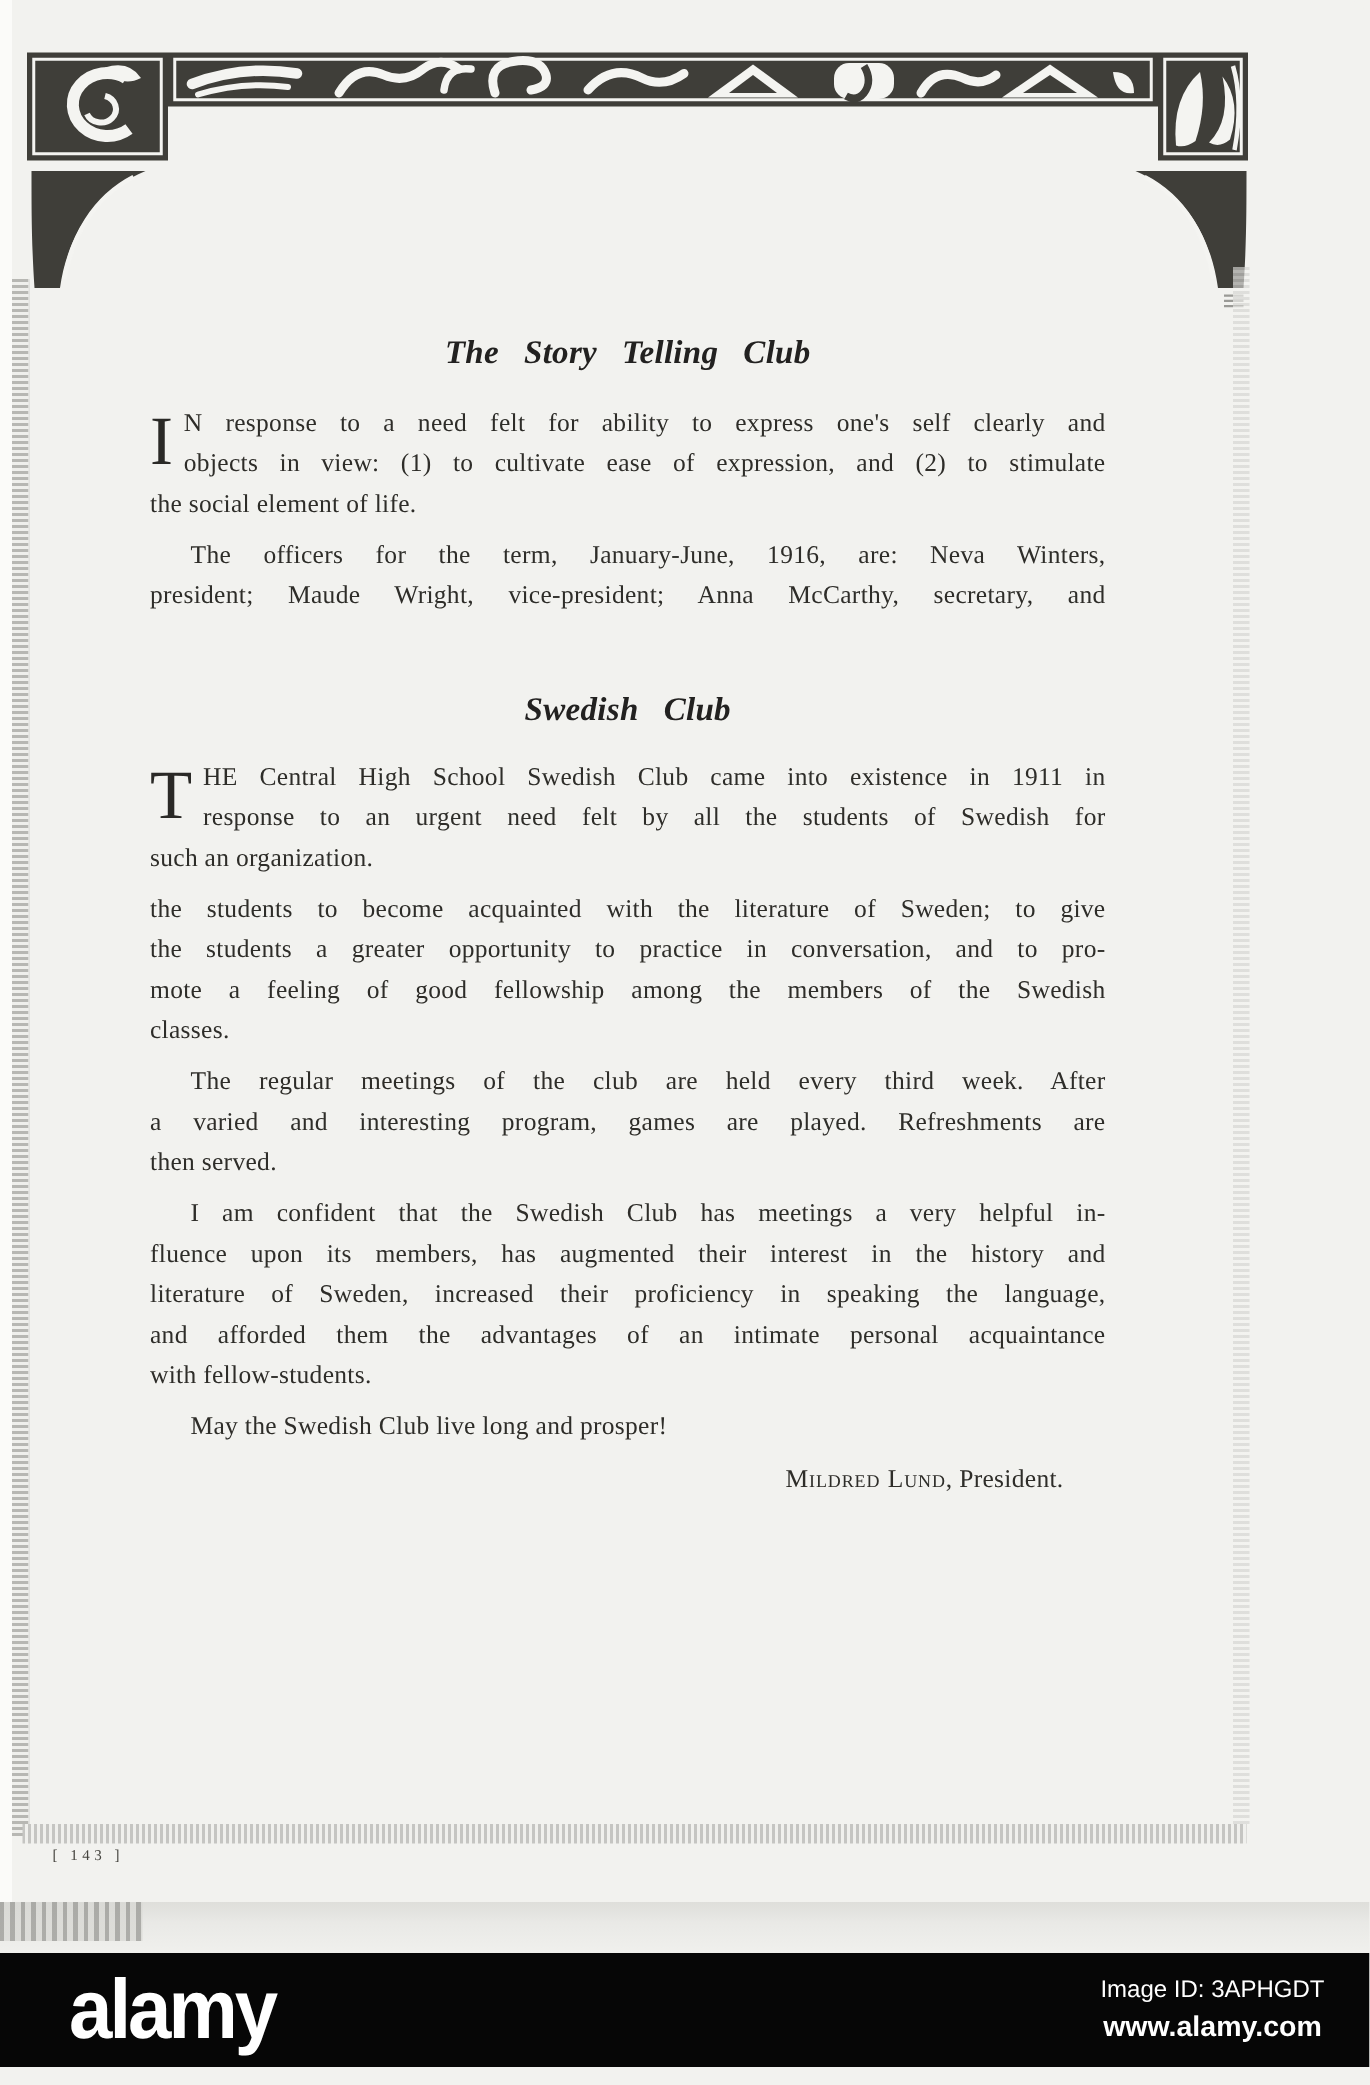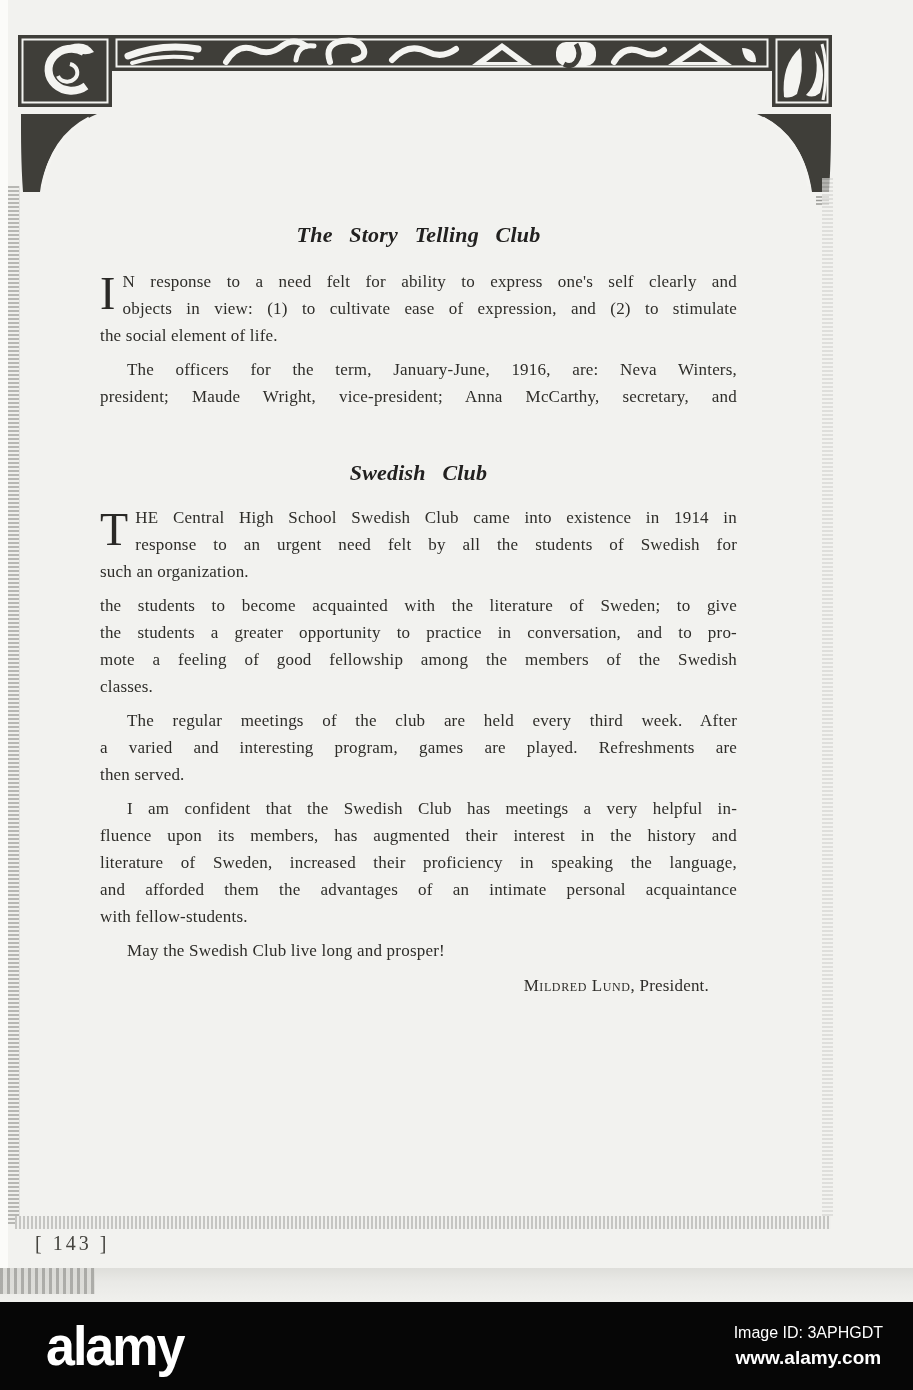--- a/index.html
+++ b/index.html
@@ -51,26 +51,26 @@
   .line{min-height:27px;}
   .jl{text-align:justify;text-align-last:justify;}
   .ind{padding-left:27px;}
   .dropcap{
     float:left;font-size:46px;line-height:48px;height:52px;
     padding:2px 7px 0 0;color:#2a2926;
   }
   .signature{text-align:right;padding-right:28px;line-height:30px;margin-top:2px;}
   .sc{font-variant:small-caps;letter-spacing:.6px;}
   .page-number{
-    position:absolute;left:35px;top:1232px;font-size:20px;letter-spacing:3px;
+    position:absolute;left:35px;top:1232px;font-size:10px;letter-spacing:3px;
     color:#45443f;font-family:"Liberation Serif",serif;text-align:center;
   }
   
   .alamy-bar{
-    position:absolute;left:0;top:1302px;width:913px;height:88px;background:#060606;
+    position:absolute;left:0;top:1302px;width:913px;height:76px;background:#060606;
     display:flex;align-items:center;justify-content:space-between;
     font-family:"Liberation Sans",sans-serif;color:#ffffff;
   }
   .alamy-logo{
     margin-left:46px;font-size:52px;font-weight:700;letter-spacing:-2px;line-height:1;
     transform:scaleY(1.08);
   }
   .alamy-meta{margin-right:30px;text-align:center;}
   .image-id{font-size:16px;line-height:24px;}
   .alamy-url{font-size:19px;font-weight:700;line-height:26px;}
@@ -143,21 +143,21 @@
 
     <div class="para">
       <div class="line jl ind">The officers for the term, January-June, 1916, are:  Neva Winters,</div>
       <div class="line jl">president; Maude Wright, vice-president; Anna McCarthy, secretary, and</div>
     </div>
 
     <h1 class="s2">Swedish Club</h1>
 
     <div class="para">
       <span class="dropcap">T</span>
-      <div class="line jl">HE Central High School Swedish Club came into existence in 1914 in</div>
+      <div class="line jl">HE Central High School Swedish Club came into existence in 1911 in</div>
       <div class="line jl">response to an urgent need felt by all the students of Swedish for</div>
       <div class="line">such an organization.</div>
     </div>
 
     <div class="para">
       <div class="line jl">the students to become acquainted with the literature of Sweden; to give</div>
       <div class="line jl">the students a greater opportunity to practice in conversation, and to pro-</div>
       <div class="line jl">mote a feeling of good fellowship among the members of the Swedish</div>
       <div class="line">classes.</div>
     </div>

